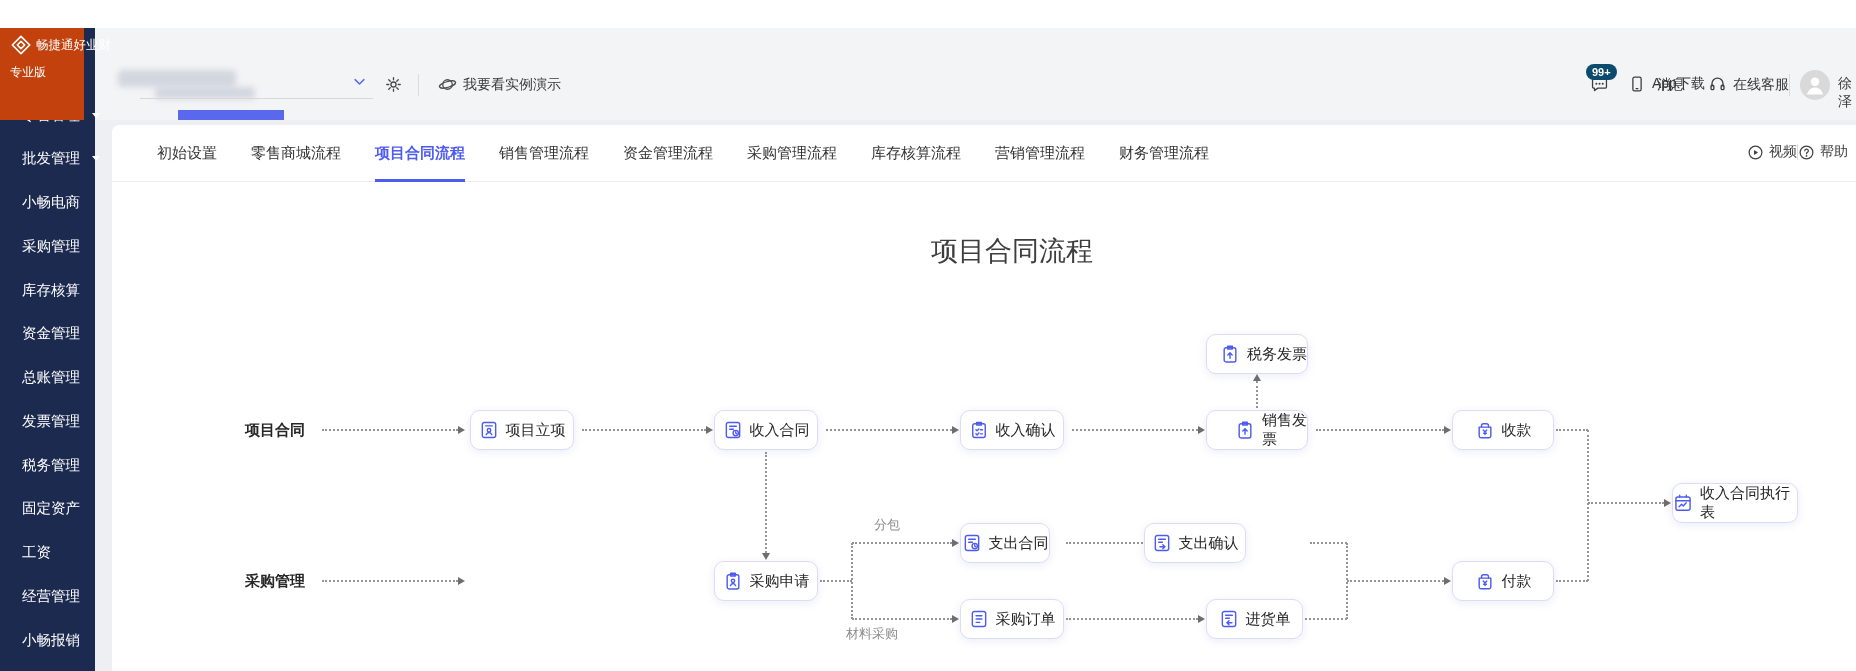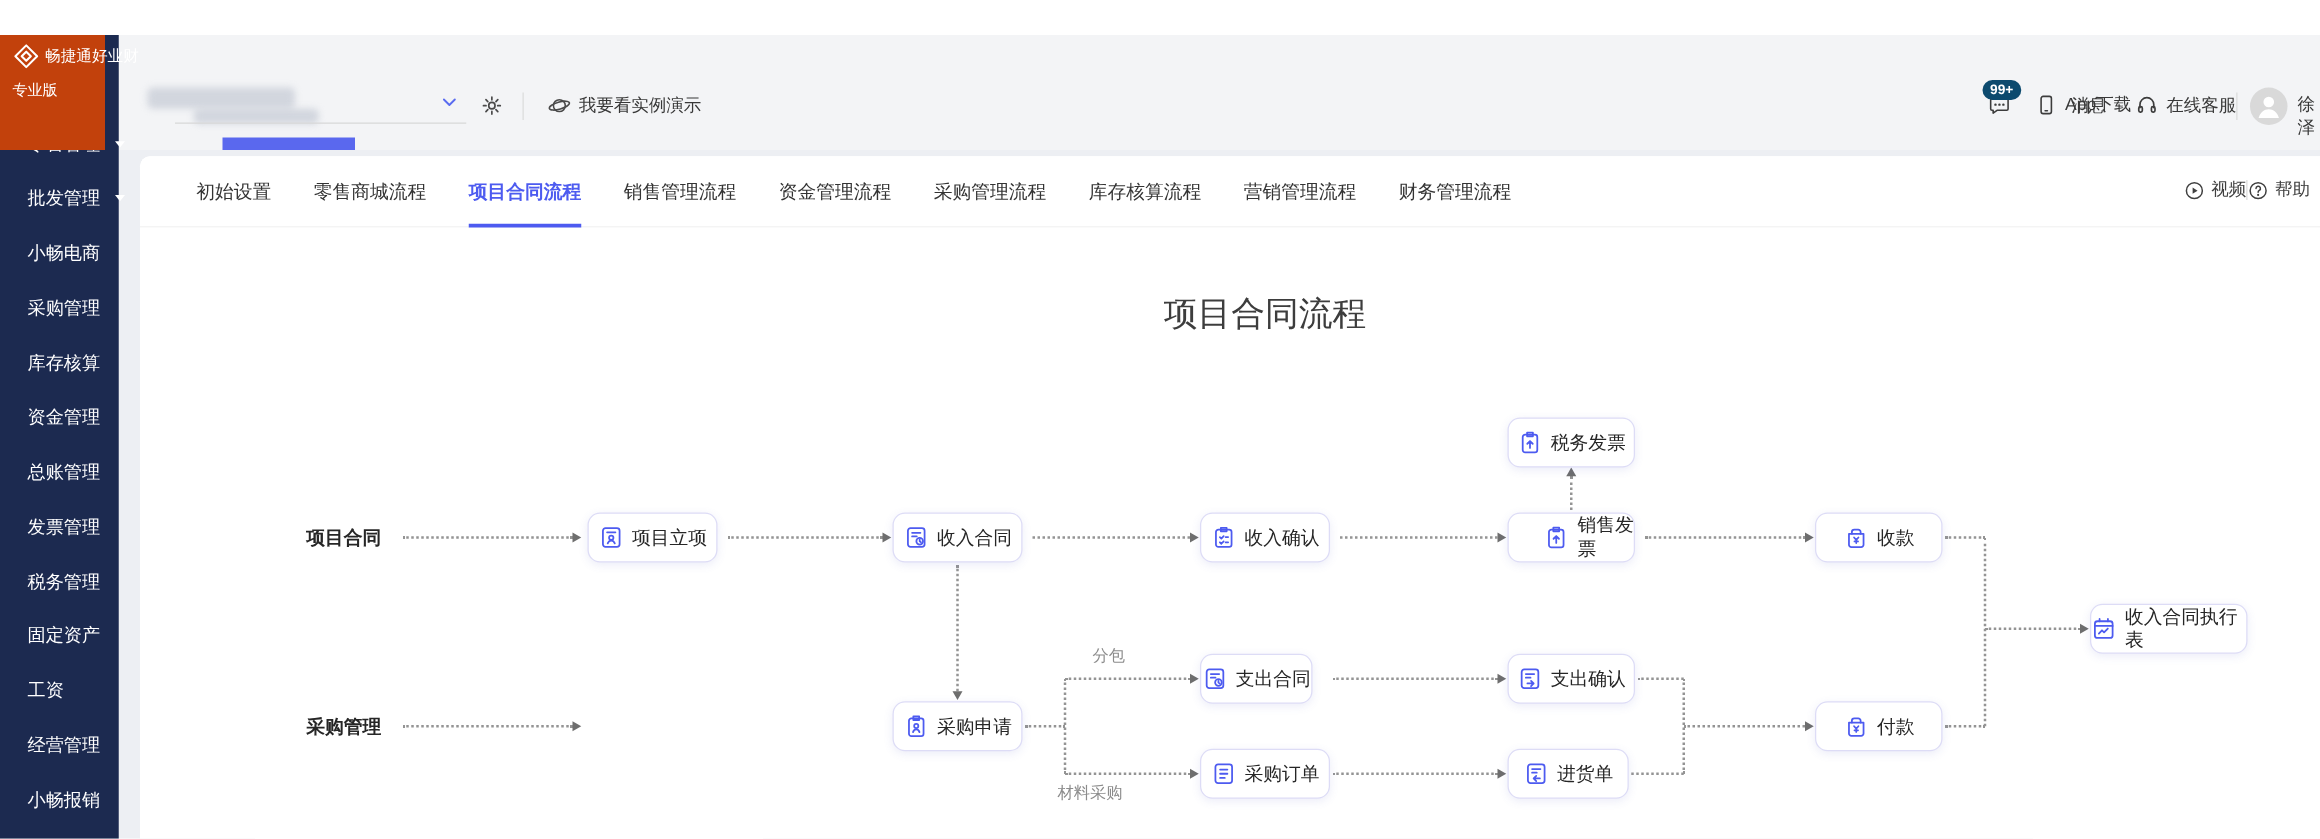--- a/index.html
+++ b/index.html
@@ -331,21 +331,21 @@
       <div class="flow-node" style="left: 1206px; top: 410px; width: 102px; padding-left: 28px;">
         <span class="nicon">
           <svg width="20" height="20" viewBox="0 0 24 24" fill="none" stroke="currentColor" stroke-width="1.7" stroke-linecap="round" stroke-linejoin="round">
             <rect x="5" y="4.5" width="14" height="17" rx="2.3"></rect>
             <path d="M9.2 2.6h5.6v3.4H9.2z"></path>
             <path d="M12 17.2v-6.4M9.4 13.2L12 10.6l2.6 2.6"></path>
           </svg>
         </span>
         <span>销售发票</span>
       </div>
-      <div class="flow-node" style="left: 1206px; top: 334px; width: 102px;">
+      <div class="flow-node" style="left: 1206px; top: 334px; width: 102px; justify-content: flex-end;">
         <span class="nicon">
           <svg width="20" height="20" viewBox="0 0 24 24" fill="none" stroke="currentColor" stroke-width="1.7" stroke-linecap="round" stroke-linejoin="round">
             <rect x="5" y="4.5" width="14" height="17" rx="2.3"></rect>
             <path d="M9.2 2.6h5.6v3.4H9.2z"></path>
             <path d="M12 17.2v-6.4M9.4 13.2L12 10.6l2.6 2.6"></path>
           </svg>
         </span>
         <span>税务发票</span>
       </div>
       <div class="flow-node" style="left: 1452px; top: 410px; width: 102px;">
@@ -382,21 +382,21 @@
       </div>
       <div class="flow-node" style="left: 960px; top: 599px; width: 104px;">
         <span class="nicon">
           <svg width="20" height="20" viewBox="0 0 24 24" fill="none" stroke="currentColor" stroke-width="1.7" stroke-linecap="round" stroke-linejoin="round">
             <rect x="4" y="3" width="16" height="18" rx="2.5"></rect>
             <path d="M8.5 8h7M8.5 12h7M8.5 16h4.5"></path>
           </svg>
         </span>
         <span>采购订单</span>
       </div>
-      <div class="flow-node" style="left: 1206px; top: 523px; width: 102px;">
+      <div class="flow-node" style="left: 1144px; top: 523px; width: 102px;">
         <span class="nicon">
           <svg width="20" height="20" viewBox="0 0 24 24" fill="none" stroke="currentColor" stroke-width="1.7" stroke-linecap="round" stroke-linejoin="round">
             <rect x="4" y="3" width="16" height="18" rx="2.5"></rect>
             <path d="M8 7.5h8M8 11h4.5"></path>
             <path d="M9.5 16.5h6M13 14l2.5 2.5L13 19"></path>
           </svg>
         </span>
         <span>支出确认</span>
       </div>
       <div class="flow-node" style="left: 1206px; top: 599px; width: 97px;">

